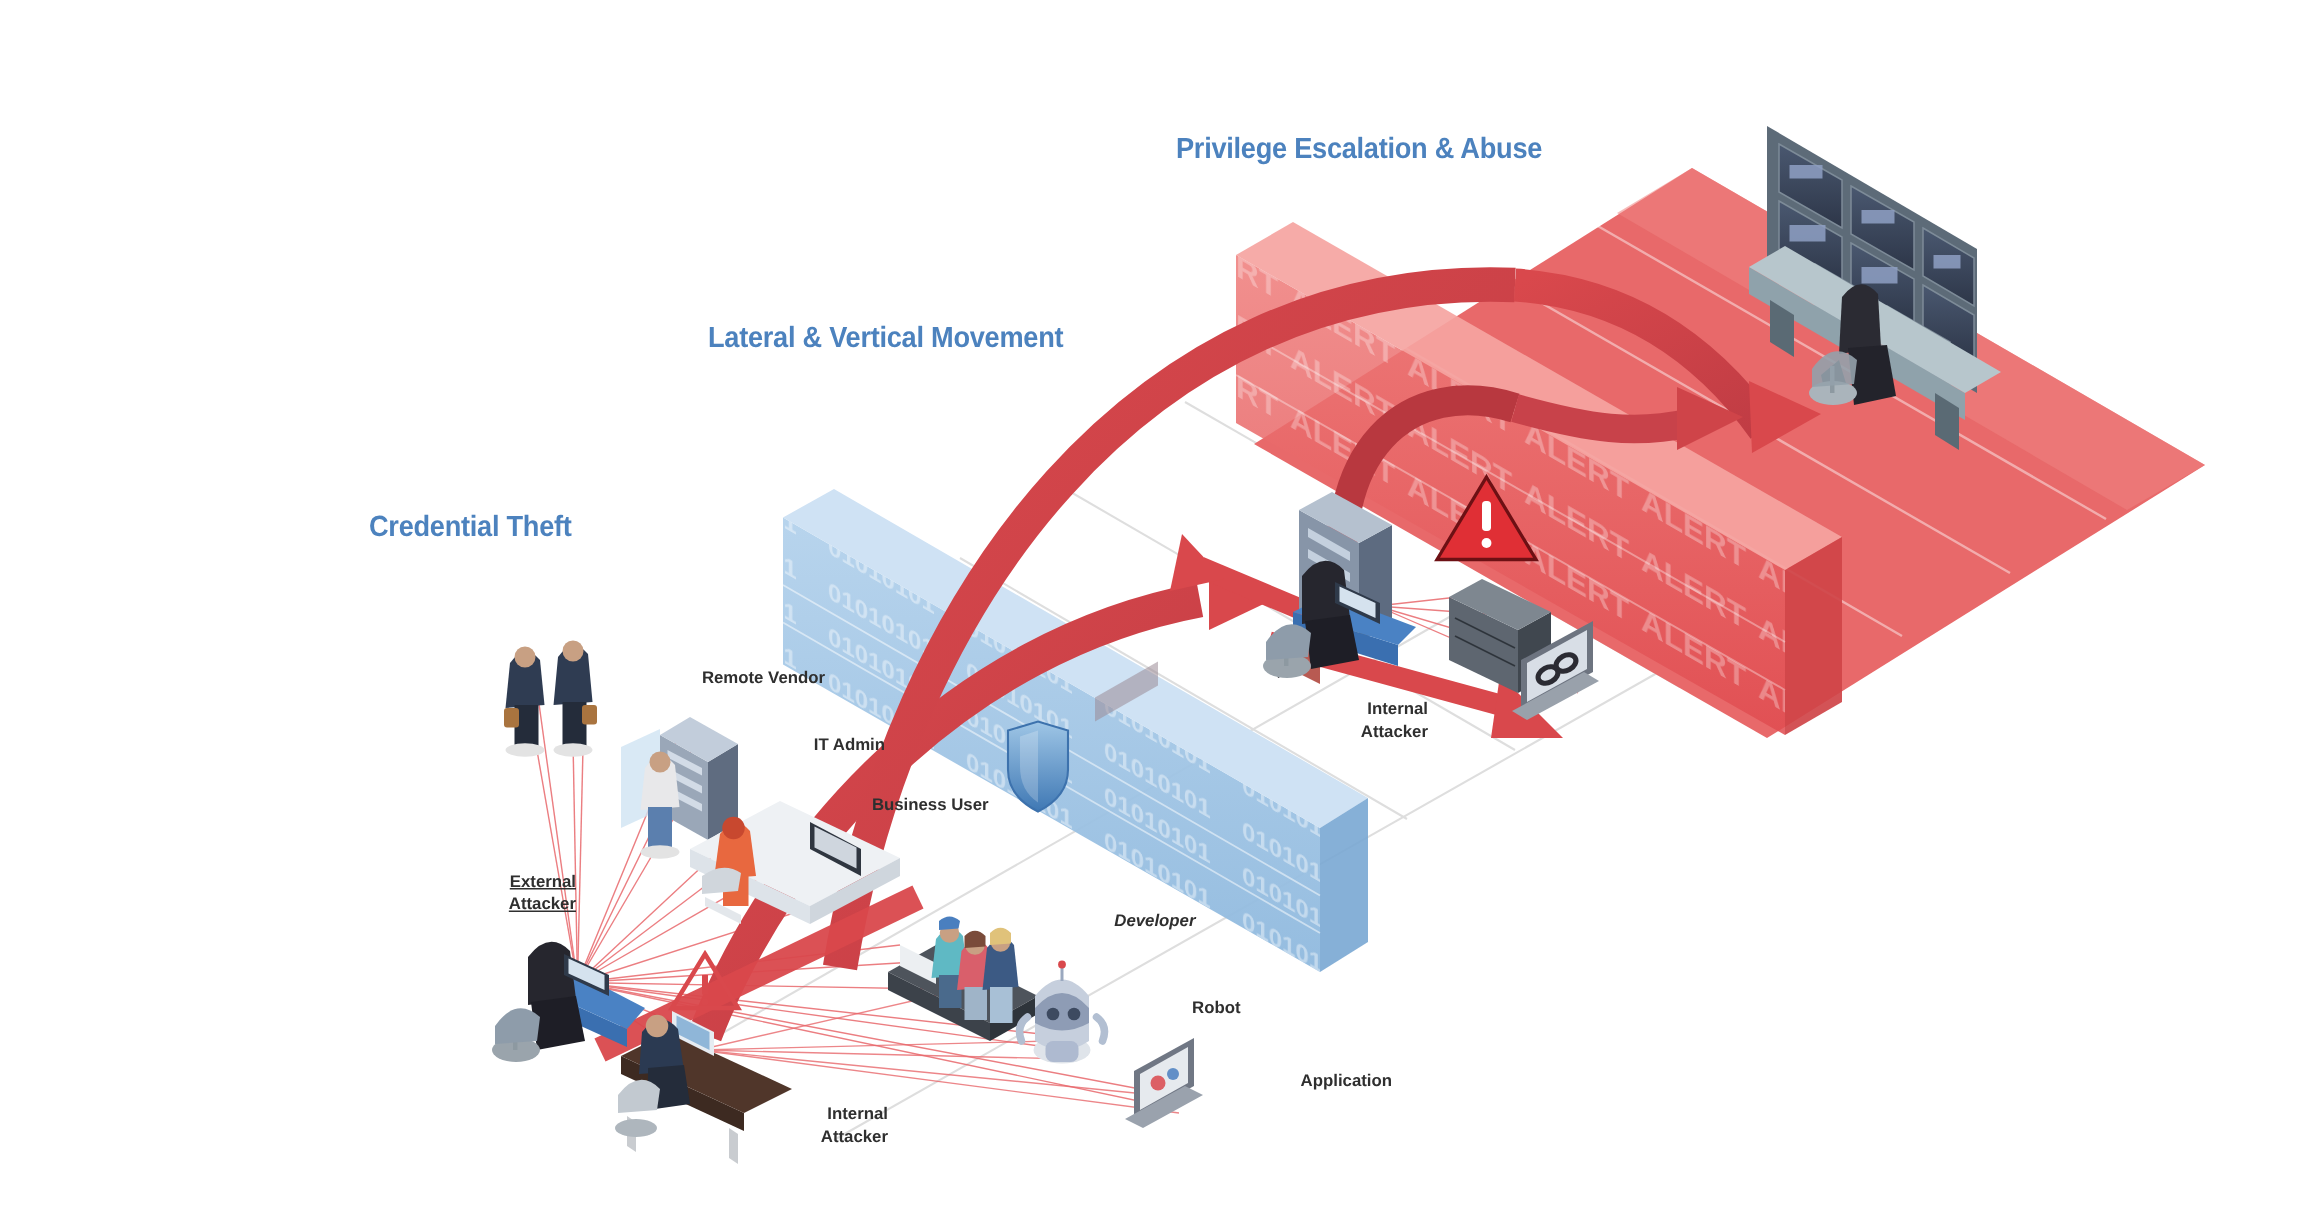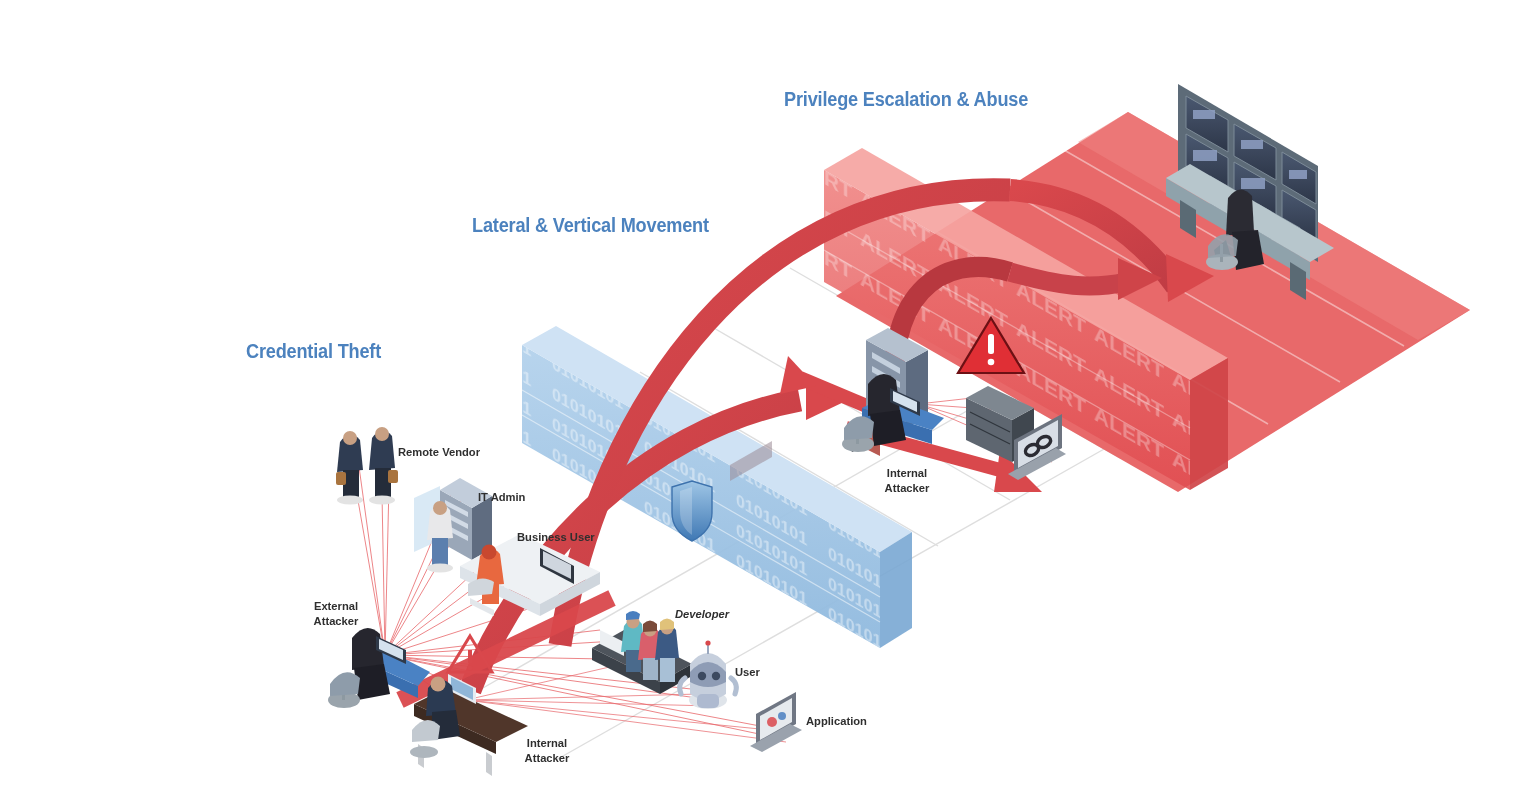--- a/index.html
+++ b/index.html
@@ -20,23 +20,23 @@
     transform-origin:left center;
   }
   .node-label{
     position:absolute;
     font-family:"Liberation Sans","DejaVu Sans",sans-serif;
     font-weight:700;
     font-size:11.2px;
     line-height:15px;
     color:#2f2f2f;
     white-space:pre-line;
-    text-align:center;
+    text-align:right;
   }
-  .node-label.lt{text-align:left;}
+  .node-label.lt{text-align:right;margin-left:22px;}
 </style>
 </head>
 <body>
 
 <div id="stage">
 
   <svg id="scene" viewBox="0 0 1536 805" width="1536" height="805">
     <defs>
 
       <pattern id="alertTile" width="78" height="40" patternUnits="userSpaceOnUse" patternTransform="skewY(30) scale(1)">
@@ -397,26 +397,26 @@
       <circle cx="772" cy="722" r="5" fill="#d9484c" opacity="0.85"></circle>
       <circle cx="782" cy="716" r="4" fill="#4a7fbf" opacity="0.85"></circle>
       <polygon points="750,746 790,724 802,730 762,752" fill="#9aa2ad"></polygon>
     </g>
   </svg>
 
   <div class="phase-heading" style="left:246px;top:340px;">Credential Theft</div>
   <div class="phase-heading" style="left:472px;top:214px;">Lateral &amp; Vertical Movement</div>
   <div class="phase-heading" style="left:784px;top:88px;">Privilege Escalation &amp; Abuse</div>
 
-  <div class="node-label" style="left:288px;top:599px;width:96px;">External
+  <div class="node-label" style="left:288px;top:581px;width:96px;text-decoration:underline;">External
 Attacker</div>
   <div class="node-label lt" style="left:398px;top:445px;width:130px;">Remote Vendor</div>
   <div class="node-label lt" style="left:478px;top:490px;width:90px;">IT Admin</div>
   <div class="node-label lt" style="left:517px;top:530px;width:120px;">Business User</div>
   <div class="node-label lt" style="left:675px;top:607px;width:100px;font-style:italic;">Developer</div>
-  <div class="node-label lt" style="left:735px;top:665px;width:70px;">User</div>
+  <div class="node-label lt" style="left:735px;top:665px;width:70px;">Robot</div>
   <div class="node-label lt" style="left:806px;top:714px;width:100px;">Application</div>
   <div class="node-label" style="left:502px;top:736px;width:90px;">Internal
 Attacker</div>
   <div class="node-label" style="left:862px;top:466px;width:90px;">Internal
 Attacker</div>
 
 </div>
 
 </body></html>

